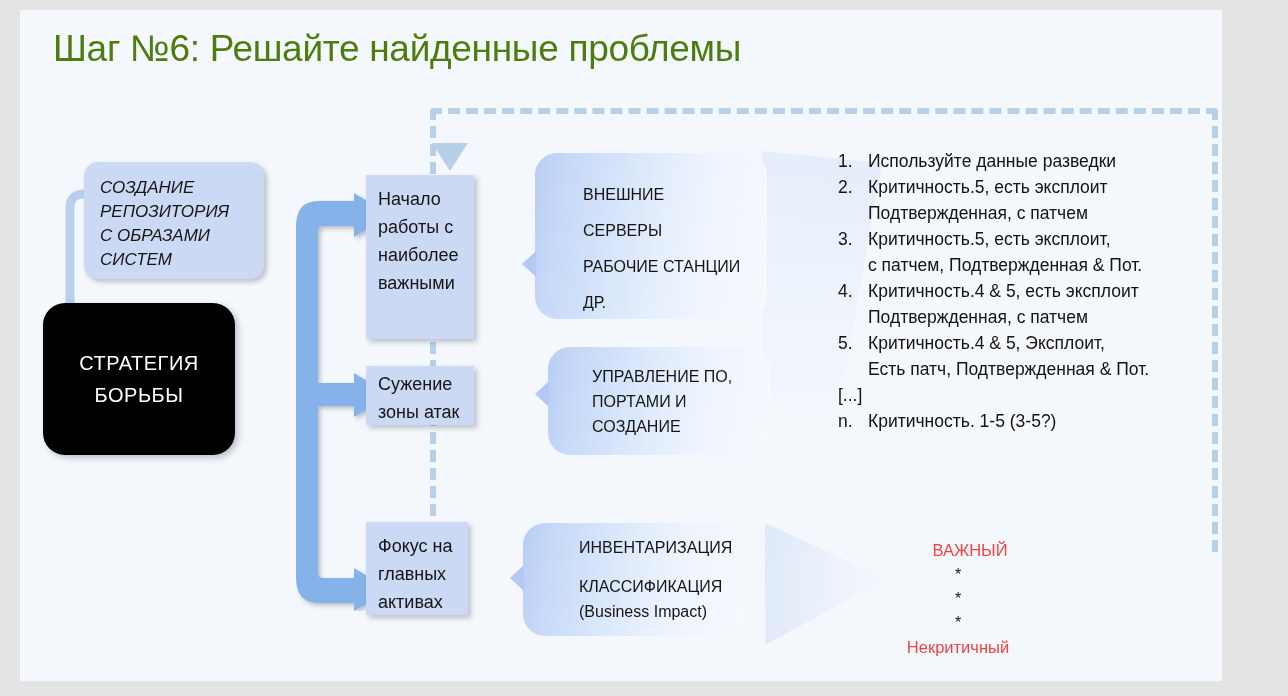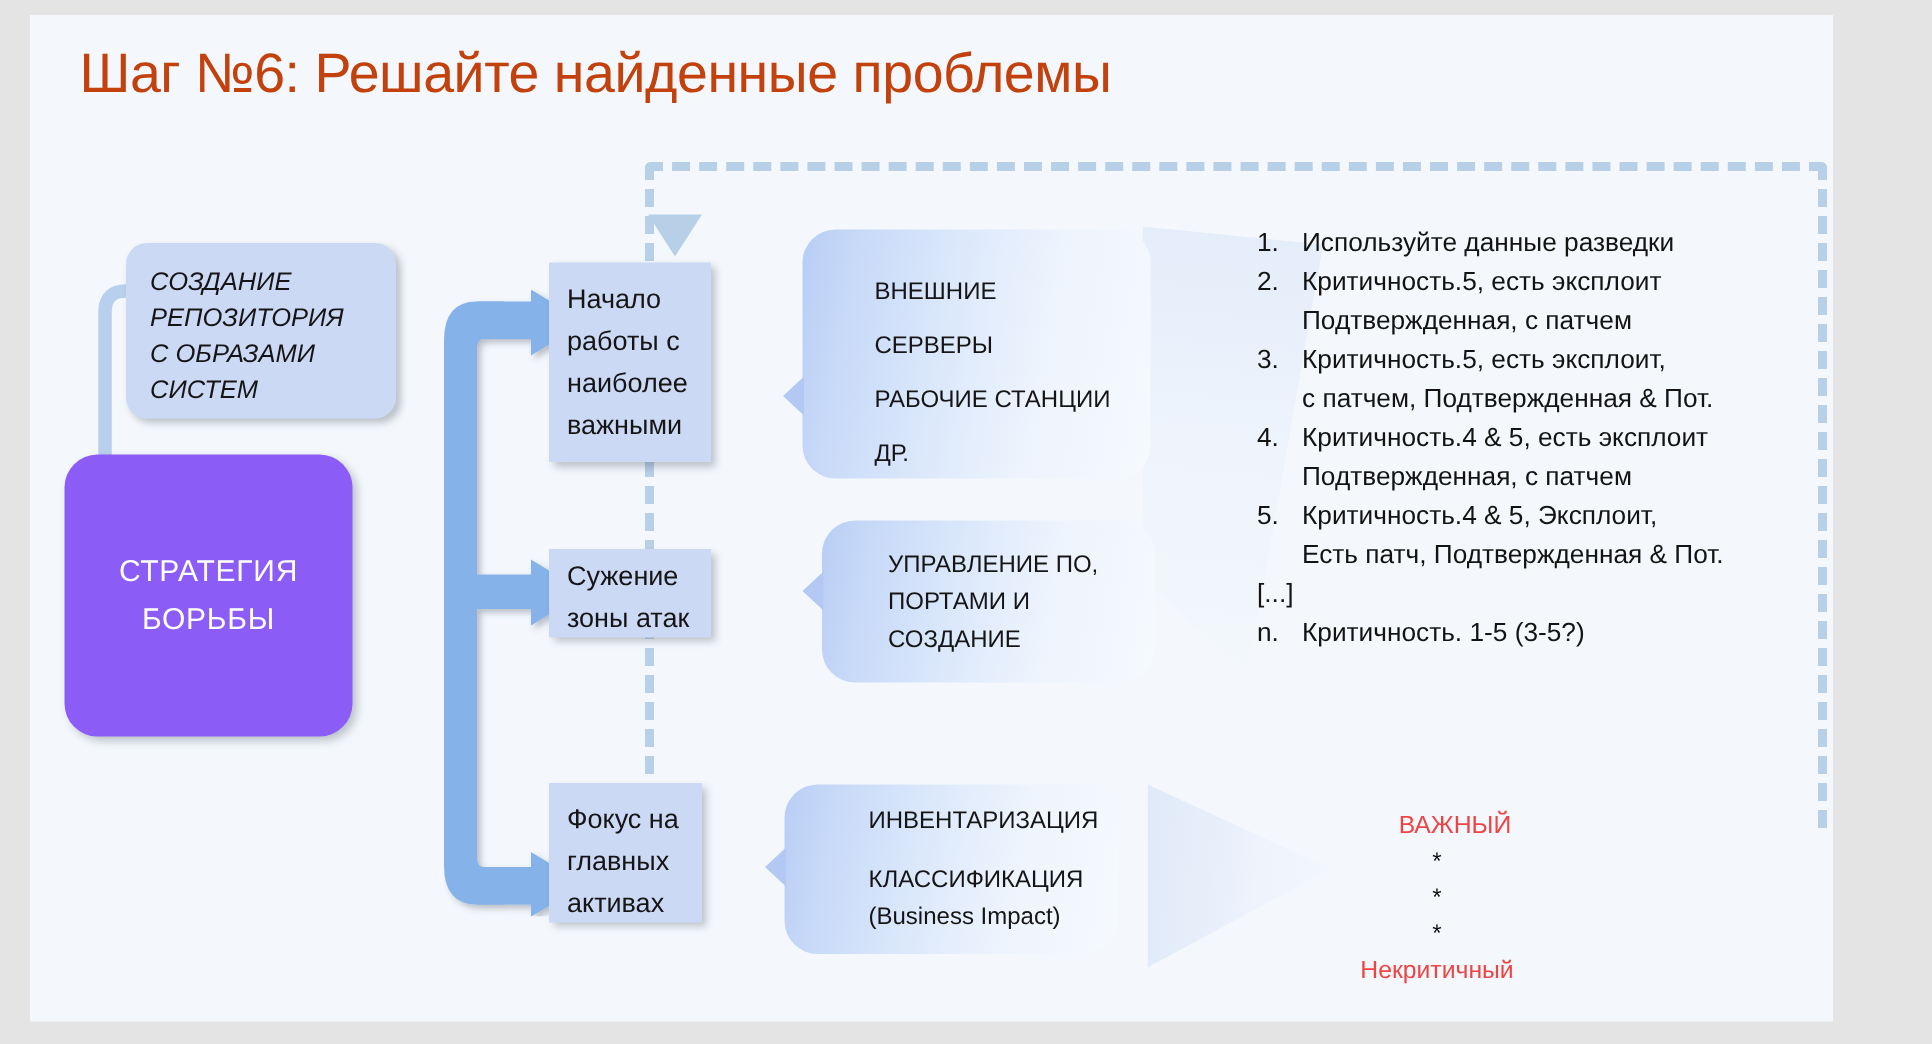--- a/index.html
+++ b/index.html
@@ -24,21 +24,21 @@
     background: #f4f8fc;
     overflow: hidden;
   }
 
   
   #title {
     position: absolute;
     left: 33px;
     top: 18px;
     font-size: 37px;
-    color: #c2410c;
+    color: #4d7c0f;
     letter-spacing: -0.3px;
     white-space: nowrap;
   }
 
   
   .lightbox {
     position: absolute;
     background: #ccd9f5;
     color: #151515;
     box-sizing: border-box;
@@ -63,22 +63,22 @@
     height: 117px;
     padding: 14px 0 0 16px;
   }
 
   
   #strategy-box {
     position: absolute;
     left: 23px;
     top: 293px;
     width: 192px;
-    height: 188px;
-    background: #8b5cf6;
+    height: 152px;
+    background: #000000;
     border-radius: 22px;
     box-shadow: 3px 3px 6px rgba(60, 70, 90, 0.30);
     color: #ffffff;
     display: flex;
     flex-direction: column;
     justify-content: center;
     align-items: center;
     font-size: 20px;
     line-height: 32px;
     letter-spacing: 0.5px;
@@ -88,21 +88,21 @@
   .stagebox {
     position: absolute;
     background: #ccd9f5;
     box-shadow: 3px 3px 5px rgba(60, 70, 90, 0.30);
     color: #151515;
     font-size: 18px;
     line-height: 28px;
     padding: 10px 0 0 12px;
     box-sizing: border-box;
   }
-  #stage-box-1 { left: 346px; top: 165px; width: 108px; height: 133px; }
+  #stage-box-1 { left: 346px; top: 165px; width: 108px; height: 164px; }
   #stage-box-2 { left: 346px; top: 356px; width: 108px; height: 59px;  padding-top: 4px;}
   #stage-box-3 { left: 346px; top: 512px; width: 102px; height: 93px; }
 
   
   .callout {
     position: absolute;
     background: linear-gradient(100deg, #b8cdf5 0%, #c7d9f8 14%, #dbe8fb 40%, #eef4fd 68%, #f6fafe 100%);
     border-radius: 22px;
     box-sizing: border-box;
   }

